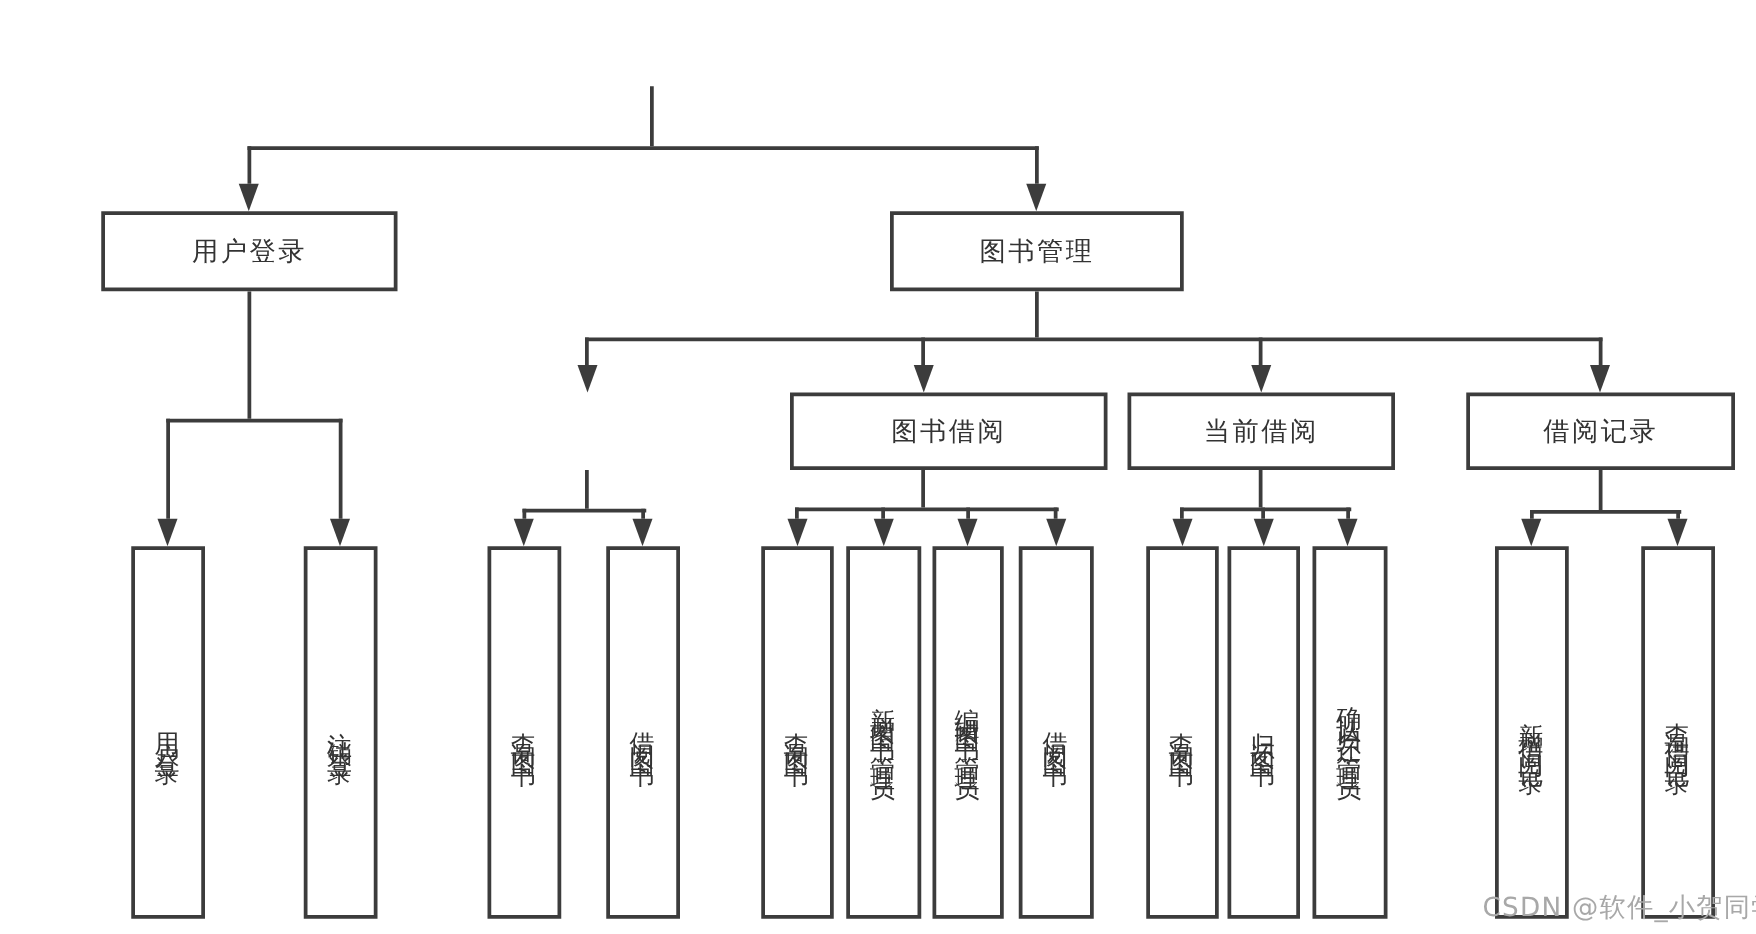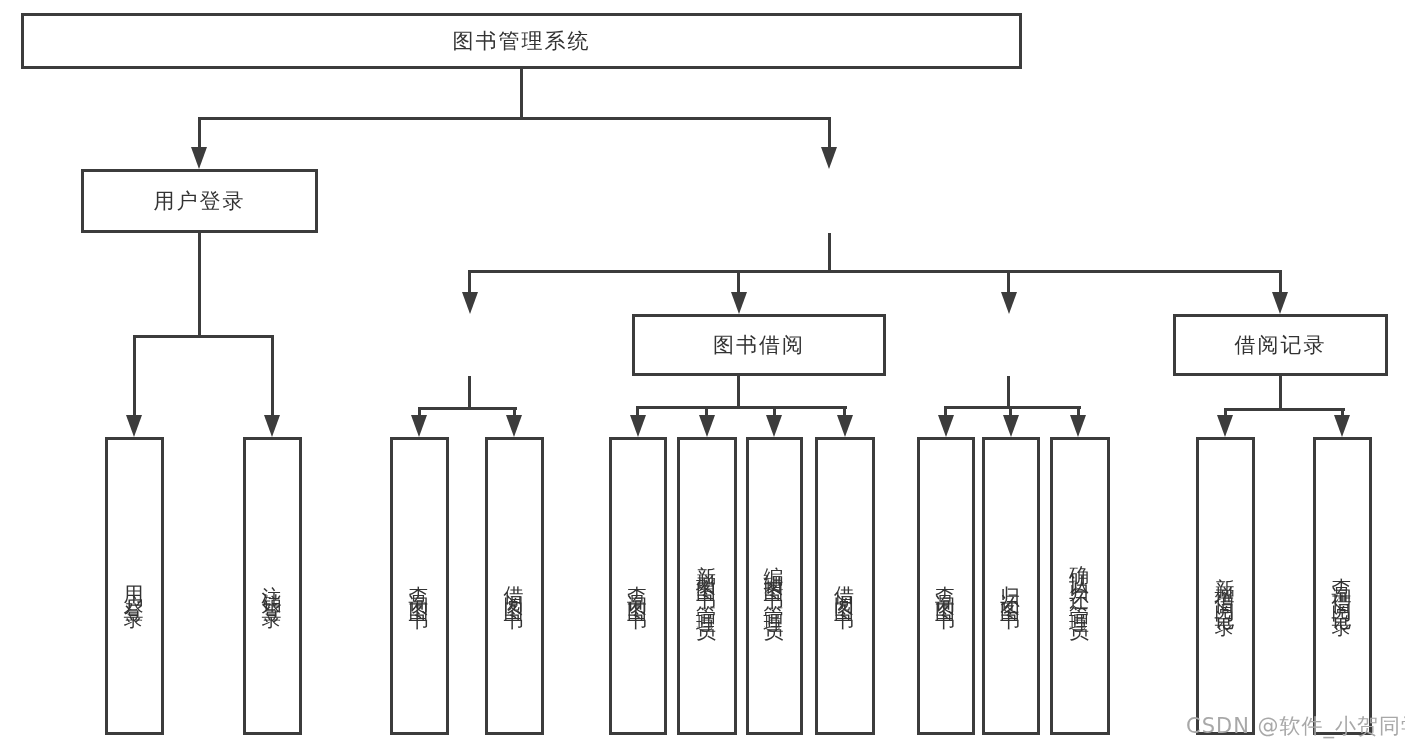--- a/index.html
+++ b/index.html
@@ -115,25 +115,26 @@
 
   <div>
     <i class="vl" style="left:1279px;top:376px;height:32px;"></i>
     <i class="hl" style="left:1224px;top:408px;width:121px;"></i>
     <i class="vl" style="left:1224px;top:408px;height:7px;"></i>
     <i class="ar" style="left:1217px;top:415px;"></i>
     <i class="vl" style="left:1341px;top:408px;height:7px;"></i>
     <i class="ar" style="left:1334px;top:415px;"></i>
   </div>
 
-  <div class="node h root">图书管理系统</div>
 
   <div class="node h l2a">用户登录</div>
+  <div class="node h l2b">图书管理</div>
 
   <div class="node h l3b">图书借阅</div>
+  <div class="node h l3c">当前借阅</div>
   <div class="node h l3d">借阅记录</div>
 
   <div class="node v leaf a1">用户登录</div>
   <div class="node v leaf a2">注销登录</div>
 
   <div class="node v leaf b1">查询图书</div>
   <div class="node v leaf b2">借阅图书</div>
 
   <div class="node v leaf c1">查询图书</div>
   <div class="node v leaf c2">新增图书（管理员）</div>

